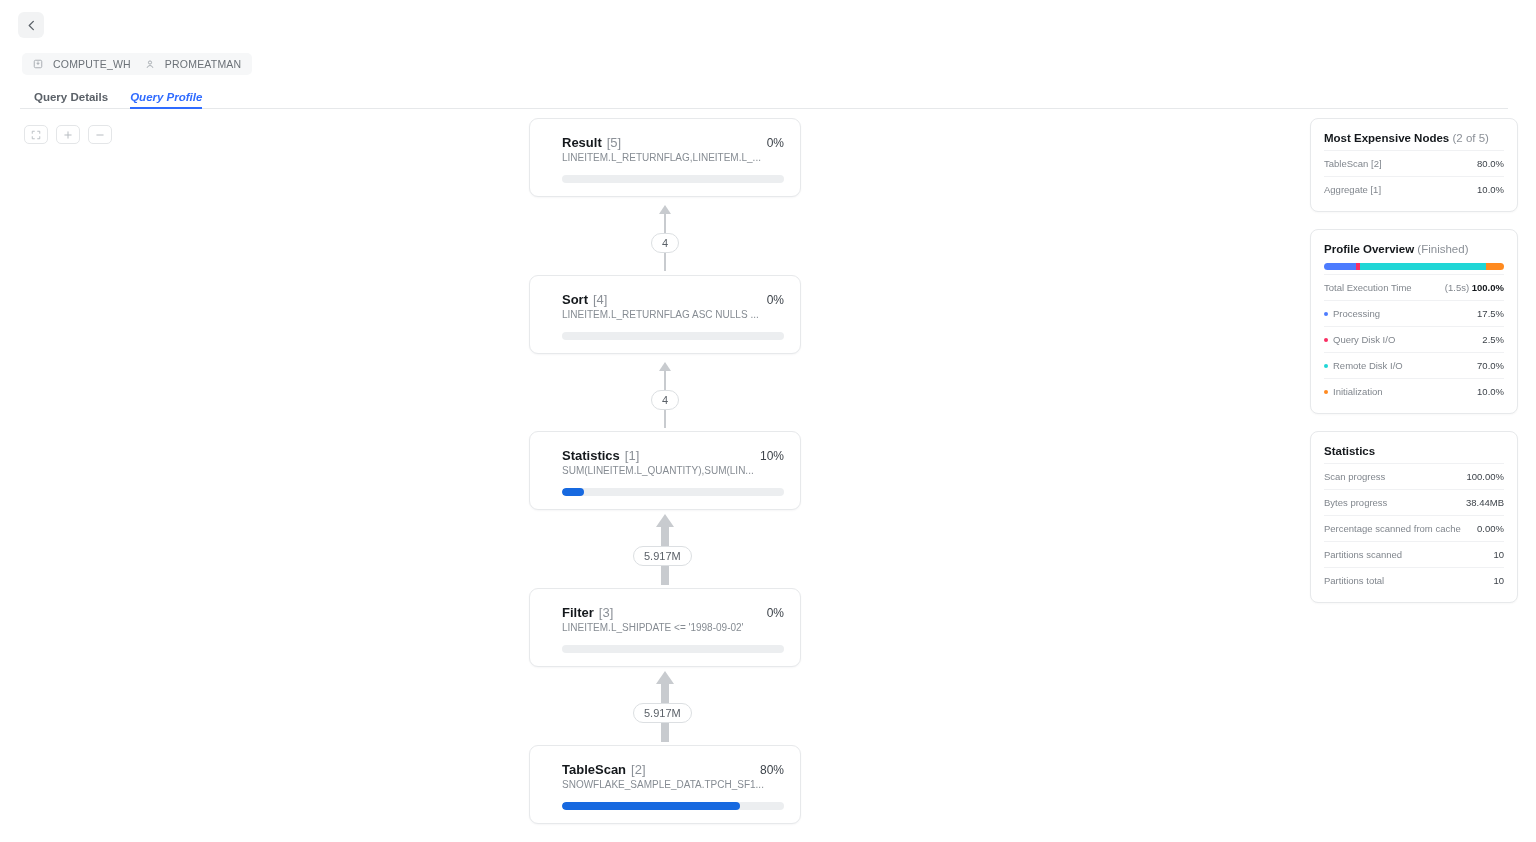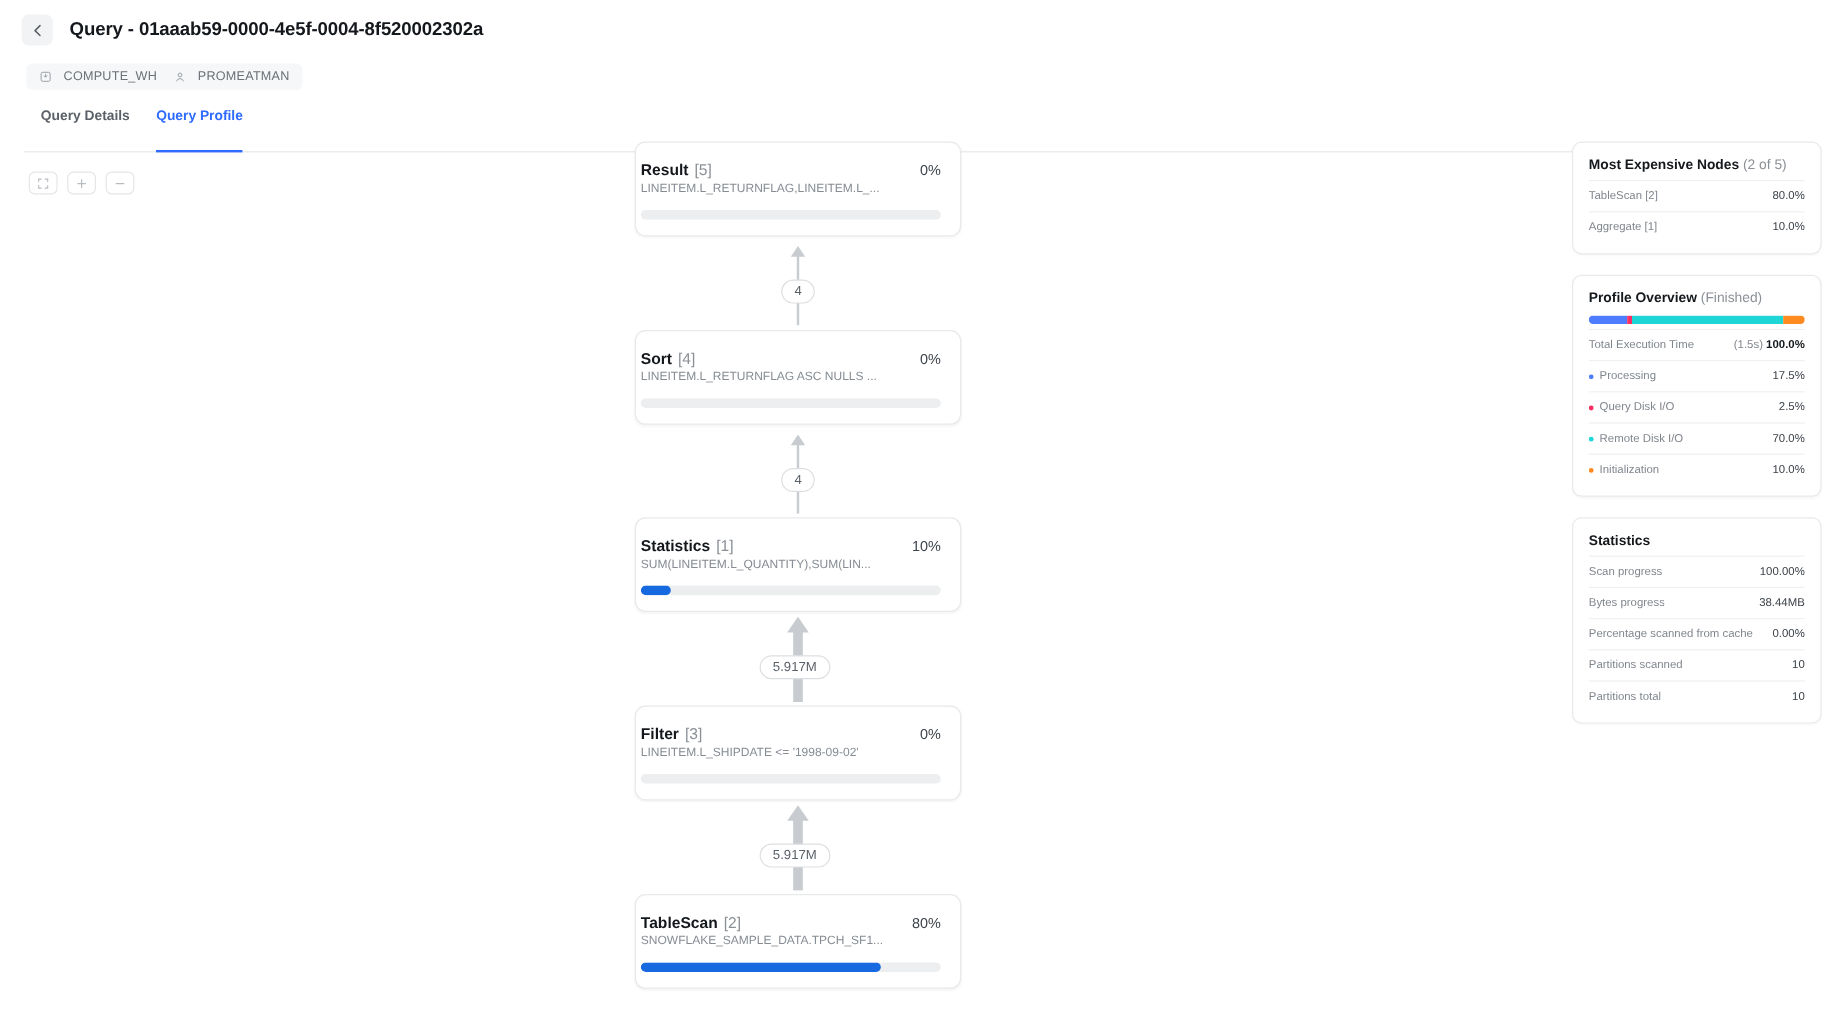--- a/index.html
+++ b/index.html
@@ -32,42 +32,42 @@
   .meta-item { display: inline-flex; align-items: center; gap: 10px; font-size: 10.5px; color: #6b7177; letter-spacing: .2px; }
   .meta-item svg { width: 10px; height: 10px; flex: none; }
 
   .tabs {
     display: flex; gap: 22px; align-items: flex-end;
     margin: 16px 0 0 2px; padding-left: 14px;
     border-bottom: 1px solid #e6e8ea; width: calc(100% - 30px);
   }
   .tab {
     font-size: 11.5px; font-weight: 700; color: #5b6168;
-    padding-bottom: 22px; cursor: pointer;
+    padding-bottom: 4px; cursor: pointer;
     border-bottom: 2px solid transparent; margin-bottom: -1px;
   }
-  .tab.active { color: #2f6bff; border-bottom-color: #2f6bff; }
+  .tab.active { color: #2f6bff; border-bottom-color: #2f6bff; font-style: italic; }
 
   
   .zoom-toolbar { display: flex; gap: 8px; margin: 16px 0 0 24px; }
   .zoom-btn {
     width: 24px; height: 19px; border-radius: 5px;
     border: 1px solid #e4e6e8; background: #fff;
     display: flex; align-items: center; justify-content: center;
     cursor: pointer; color: #b7bcc1;
   }
   .zoom-btn svg { width: 10px; height: 10px; }
 
   
   .canvas { position: absolute; left: 0; top: 112px; width: 1310px; height: 730px; }
 
   .node {
     position: absolute; width: 272px;
     background: #fff; border: 1px solid #e7e9eb; border-radius: 9px;
-    padding: 14px 16px 13px 4px;
+    padding: 14px 16px 13px 32px;
     box-shadow: 0 1px 2px rgba(16,24,40,.04);
     cursor: pointer;
   }
   .node-head { display: flex; align-items: baseline; justify-content: space-between; }
   .node-title { font-size: 13px; font-weight: 700; color: #14181c; }
   .node-id { font-size: 13px; font-weight: 400; color: #8b9097; margin-left: 5px; }
   .node-pct { font-size: 12px; color: #3d434a; }
   .node-sub {
     margin-top: 1px; font-size: 10px; color: #868c93;
     white-space: nowrap; overflow: hidden; text-overflow: ellipsis;
@@ -111,21 +111,20 @@
 </head>
 <body>
 
 <div class="header">
   <div class="title-row">
     <button class="back-btn">
       <svg viewBox="0 0 12 12">
         <path d="M8 1.5 L3.5 6 L8 10.5" fill="none" stroke="currentColor" stroke-width="1.4" stroke-linecap="round" stroke-linejoin="round"></path>
       </svg>
     </button>
-    <div class="page-title">Query - 01aaab59-0000-4e5f-0004-8f520002302a</div>
   </div>
 
   <div class="meta-pill">
     <div class="meta-item">
       <svg viewBox="0 0 12 12">
         <rect x="1.5" y="1.5" width="9" height="9" rx="1.6" fill="none" stroke="#9aa0a6" stroke-width="1"></rect>
         <path d="M6 3.4 v2.6 M4.6 5 L6 6.4 L7.4 5" fill="none" stroke="#9aa0a6" stroke-width="1" stroke-linecap="round" stroke-linejoin="round"></path>
       </svg>
       <span>COMPUTE_WH</span>
     </div>

